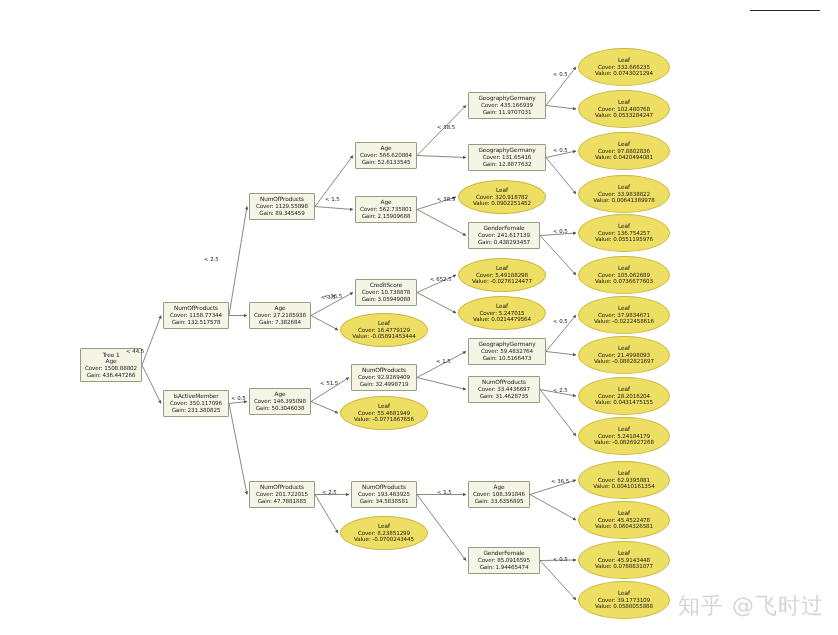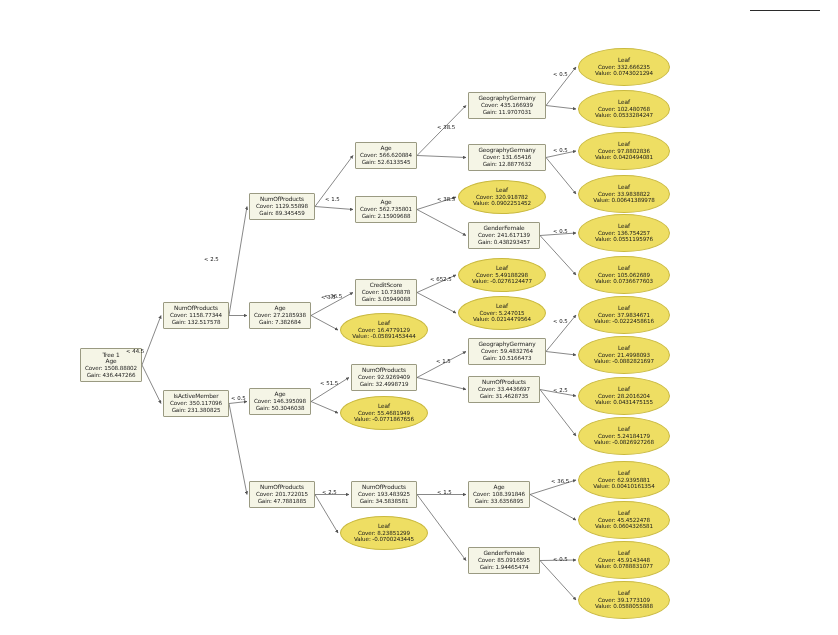--- a/index.html
+++ b/index.html
@@ -352,13 +352,14 @@
       <div class="edge-label" style="left: 437px; top: 489px;">&lt; 1.5</div>
       <div class="edge-label" style="left: 553px; top: 71px;">&lt; 0.5</div>
       <div class="edge-label" style="left: 553px; top: 147px;">&lt; 0.5</div>
       <div class="edge-label" style="left: 553px; top: 228px;">&lt; 0.5</div>
       <div class="edge-label" style="left: 553px; top: 318px;">&lt; 0.5</div>
       <div class="edge-label" style="left: 553px; top: 387px;">&lt; 2.5</div>
       <div class="edge-label" style="left: 551px; top: 478px;">&lt; 36.5</div>
       <div class="edge-label" style="left: 553px; top: 556px;">&lt; 0.5</div>
     </div>
 
+  <div id="watermark">知乎 @飞时过</div>
 </div>
 
 </body></html>

